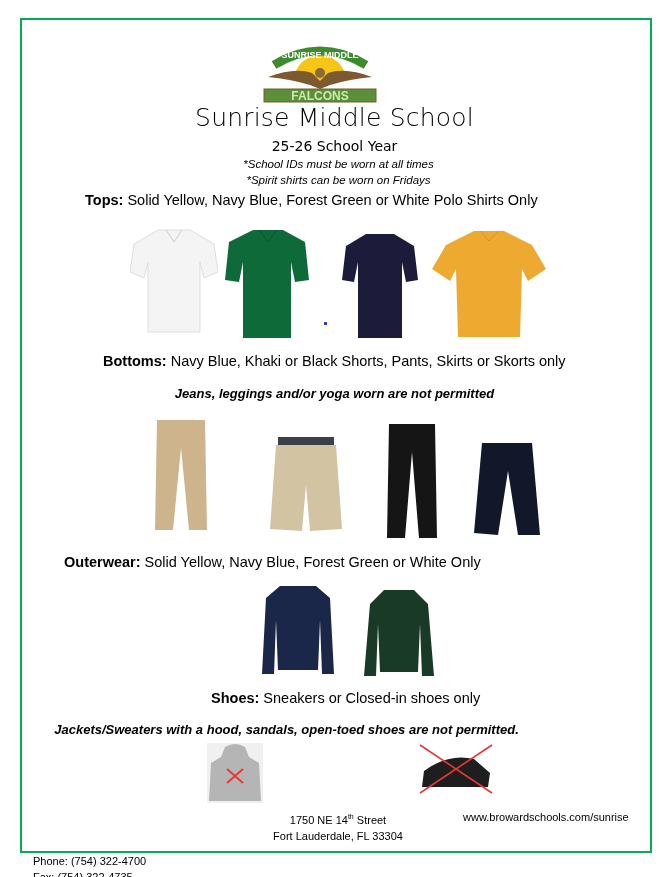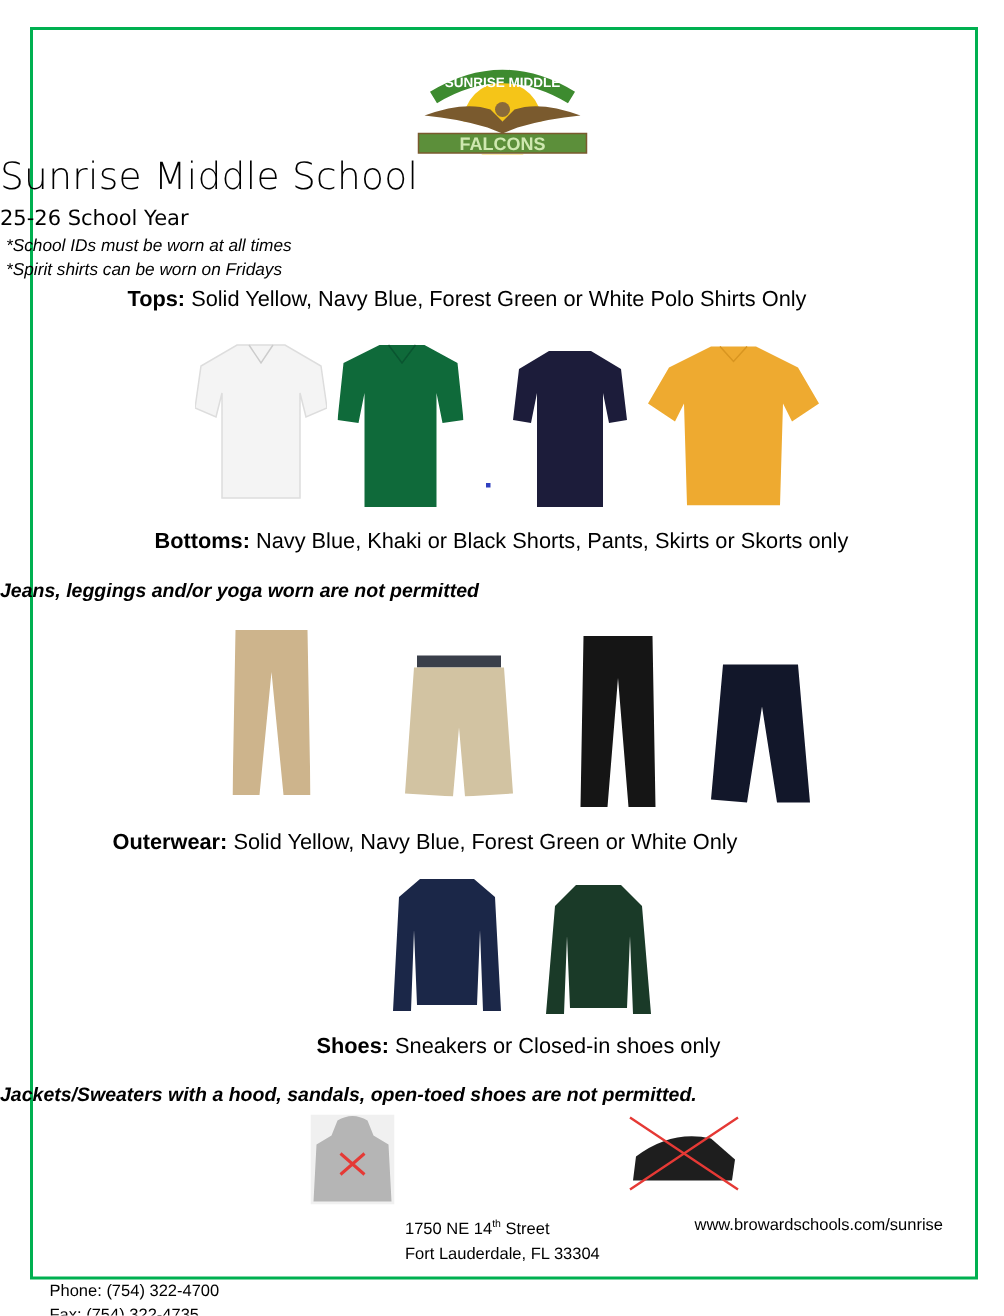--- a/index.html
+++ b/index.html
@@ -1,34 +1,34 @@
 <!DOCTYPE html>
 <html><head>
 <meta charset="utf-8">
 <style>
   html, body { margin:0; padding:0; background:#fff; }
   body { width:669px; height:877px; position:relative; overflow:hidden; font-family:"Liberation Sans", sans-serif; color:#000; }
   .frame { position:absolute; left:20px; top:18px; width:628px; height:831px; border:2px solid #00b050; box-sizing:content-box; }
   .abs { position:absolute; }
-  .center { text-align:left; }
+  .center { text-align:center; }
   .title { left:0; width:669px; top:103px; font-family:"DejaVu Sans", sans-serif; font-size:25px; font-weight:300; letter-spacing:0.2px; }
   .year { left:0; width:669px; top:138px; font-family:"DejaVu Sans", sans-serif; font-size:14px; }
   .note { left:4px; width:669px; font-size:11.5px; font-style:italic; }
   .line { font-size:14.5px; white-space:nowrap; }
   .line b { font-weight:bold; }
   .warn { font-size:13px; font-style:italic; font-weight:bold; white-space:nowrap; }
   .foot { font-size:11px; line-height:16px; white-space:nowrap; }
   svg { display:block; }
 </style>
 </head>
 <body>
 
 <div class="frame"></div>
 
-<div class="abs" style="left:275px;top:43px;width:120px;height:60px;">
+<div class="abs" style="left:260px;top:43px;width:120px;height:60px;">
   <svg width="120" height="60" viewBox="0 0 120 60">
     <circle cx="60" cy="38" r="26" fill="#f5c518"></circle>
     <rect x="0" y="38" width="120" height="22" fill="#fff"></rect>
     <path d="M8 34 Q35 24 52 30 L60 38 L68 30 Q85 24 112 34 Q90 36 70 42 L60 46 L50 42 Q30 36 8 34Z" fill="#7a5a2e"></path>
     <circle cx="60" cy="30" r="5" fill="#8a6a3a"></circle>
     <path d="M14 22 Q60 -6 106 22" fill="none" stroke="#3d8b2f" stroke-width="9"></path>
     <text x="60" y="15" text-anchor="middle" font-size="9" font-weight="bold" fill="#fff" font-family="Liberation Sans, sans-serif">SUNRISE MIDDLE</text>
     <rect x="4" y="46" width="112" height="13" fill="#5c8f3a" stroke="#7a5a2e" stroke-width="1"></rect>
     <text x="60" y="57" text-anchor="middle" font-size="12" font-weight="bold" fill="#cfe8b0" font-family="Liberation Sans, sans-serif">FALCONS</text>
   </svg>
@@ -84,21 +84,21 @@
   <svg width="54" height="118">
       <path d="M4 2 L50 2 L52 116 L34 116 L27 30 L20 116 L2 116Z" fill="#151515"></path>
     </svg>
 </div>
 <div class="abs" style="left:474px;top:441px;">
   <svg width="66" height="96">
       <path d="M8 2 L58 2 L66 94 L44 94 L34 30 L24 94 L0 92Z" fill="#12172a"></path>
     </svg>
 </div>
 
-<div class="abs line" style="left:75px;top:554px;"><b>Outerwear:</b><span> Solid Yellow, Navy Blue, Forest Green or White Only</span></div>
+<div class="abs line" style="left:64px;top:554px;"><b>Outerwear:</b><span> Solid Yellow, Navy Blue, Forest Green or White Only</span></div>
 
 <div class="abs" style="left:262px;top:584px;">
   <svg width="72" height="92">
       <path d="M18 2 L54 2 L68 14 L72 90 L60 90 L58 36 L56 86 L16 86 L14 36 L12 90 L0 90 L4 14Z" fill="#1b2748"></path>
     </svg>
 </div>
 <div class="abs" style="left:364px;top:588px;">
   <svg width="70" height="90">
       <path d="M20 2 L50 2 L64 16 L70 88 L58 88 L56 36 L54 84 L16 84 L14 36 L12 88 L0 88 L6 16Z" fill="#1a3a28"></path>
     </svg>

